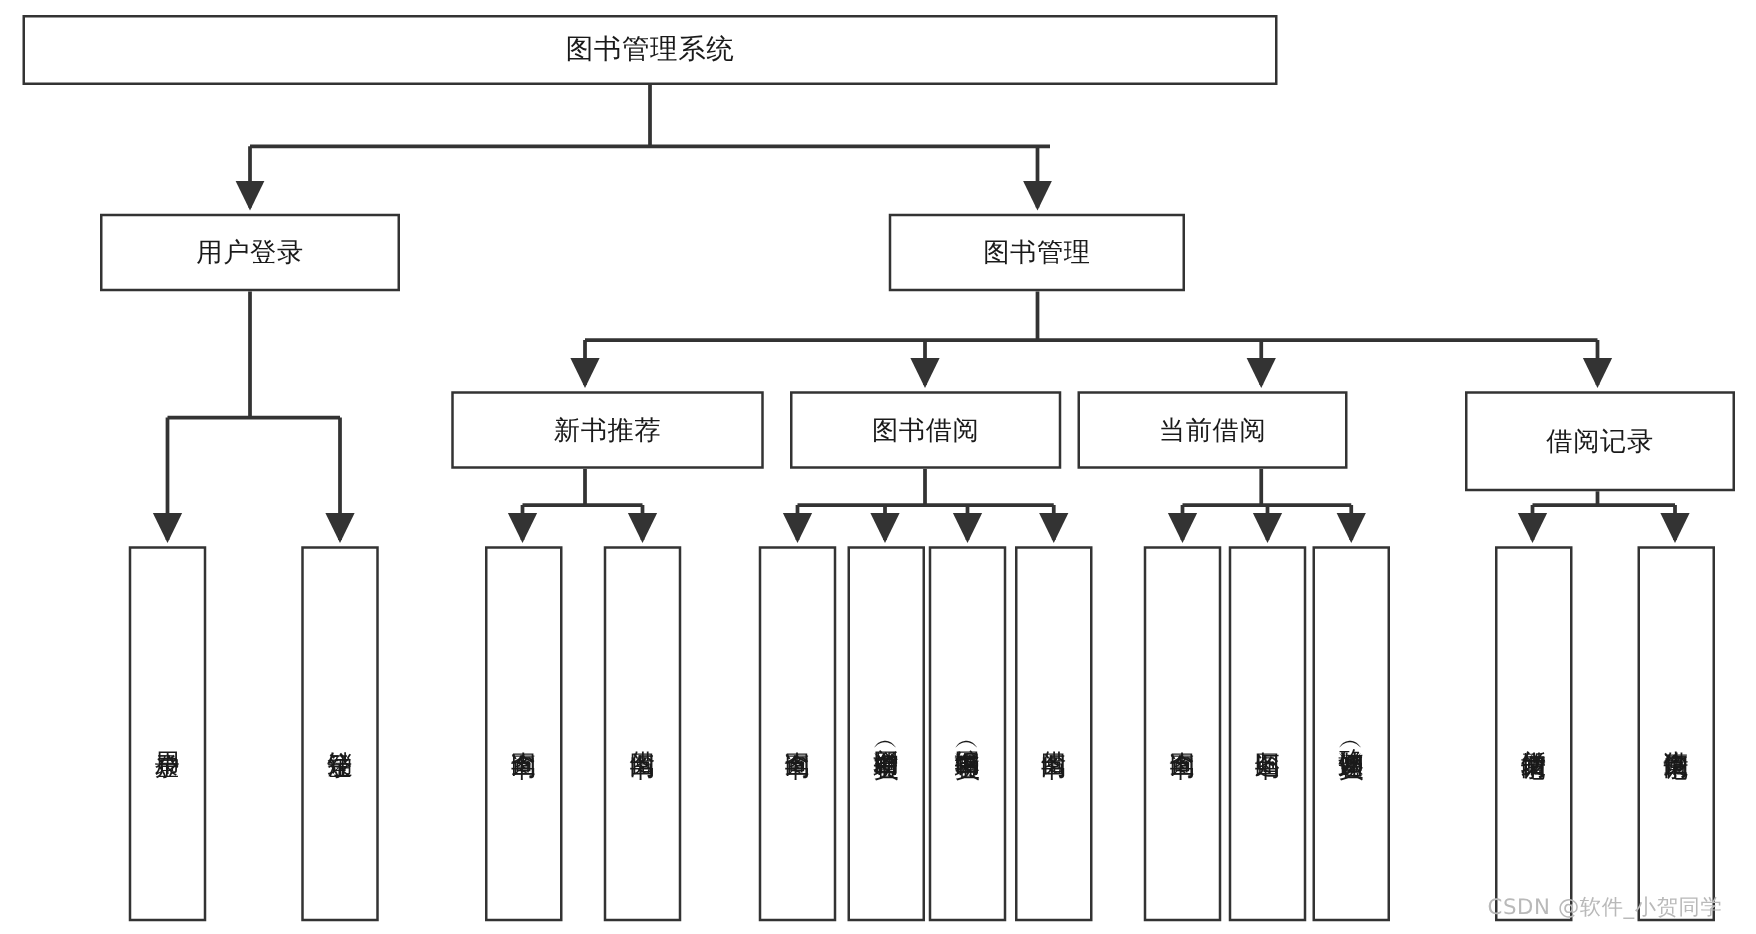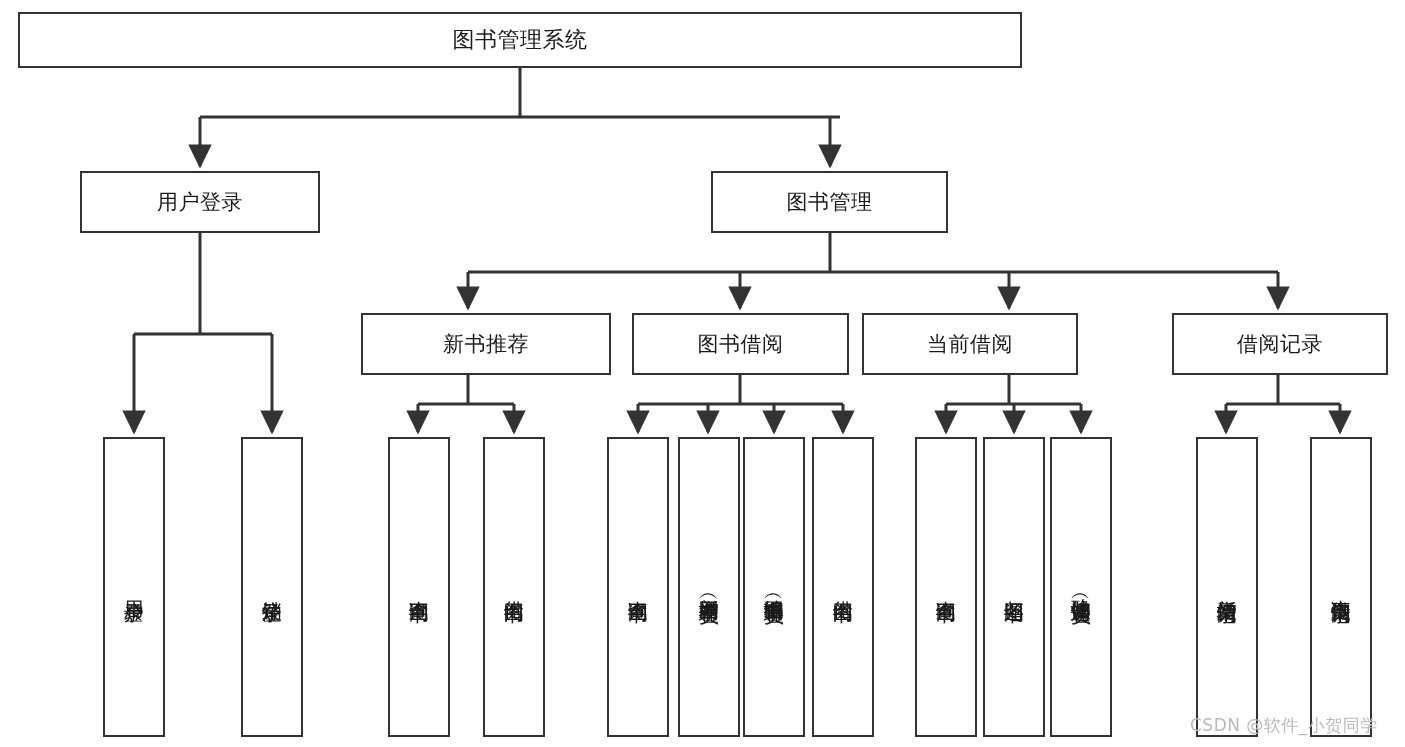--- a/index.html
+++ b/index.html
@@ -122,21 +122,21 @@
   </svg>
 
   <div class="node node-h node-root" style="left: 18px; top: 12px; width: 1004px; height: 56px;">图书管理系统</div>
 
   <div class="node node-h" style="left: 80px; top: 171px; width: 240px; height: 62px;">用户登录</div>
   <div class="node node-h" style="left: 711px; top: 171px; width: 237px; height: 62px;">图书管理</div>
 
   <div class="node node-h" style="left: 361px; top: 313px; width: 250px; height: 62px;">新书推荐</div>
   <div class="node node-h" style="left: 632px; top: 313px; width: 217px; height: 62px;">图书借阅</div>
   <div class="node node-h" style="left: 862px; top: 313px; width: 216px; height: 62px;">当前借阅</div>
-  <div class="node node-h" style="left: 1172px; top: 313px; width: 216px; height: 62px;">借阅记录</div>
+  <div class="node node-h" style="left: 1172px; top: 313px; width: 216px; height: 80px;">借阅记录</div>
 
   <div class="node node-v" style="left: 103px; top: 437px; width: 62px; height: 300px;">用户登录</div>
   <div class="node node-v" style="left: 241px; top: 437px; width: 62px; height: 300px;">注销登录</div>
   <div class="node node-v" style="left: 388px; top: 437px; width: 62px; height: 300px;">查询图书</div>
   <div class="node node-v" style="left: 483px; top: 437px; width: 62px; height: 300px;">借阅图书</div>
   <div class="node node-v" style="left: 607px; top: 437px; width: 62px; height: 300px;">查询图书</div>
   <div class="node node-v" style="left: 678px; top: 437px; width: 62px; height: 300px;">新增图书（管理员）</div>
   <div class="node node-v" style="left: 743px; top: 437px; width: 62px; height: 300px;">编辑图书（管理员）</div>
   <div class="node node-v" style="left: 812px; top: 437px; width: 62px; height: 300px;">借阅图书</div>
   <div class="node node-v" style="left: 915px; top: 437px; width: 62px; height: 300px;">查询图书</div>

